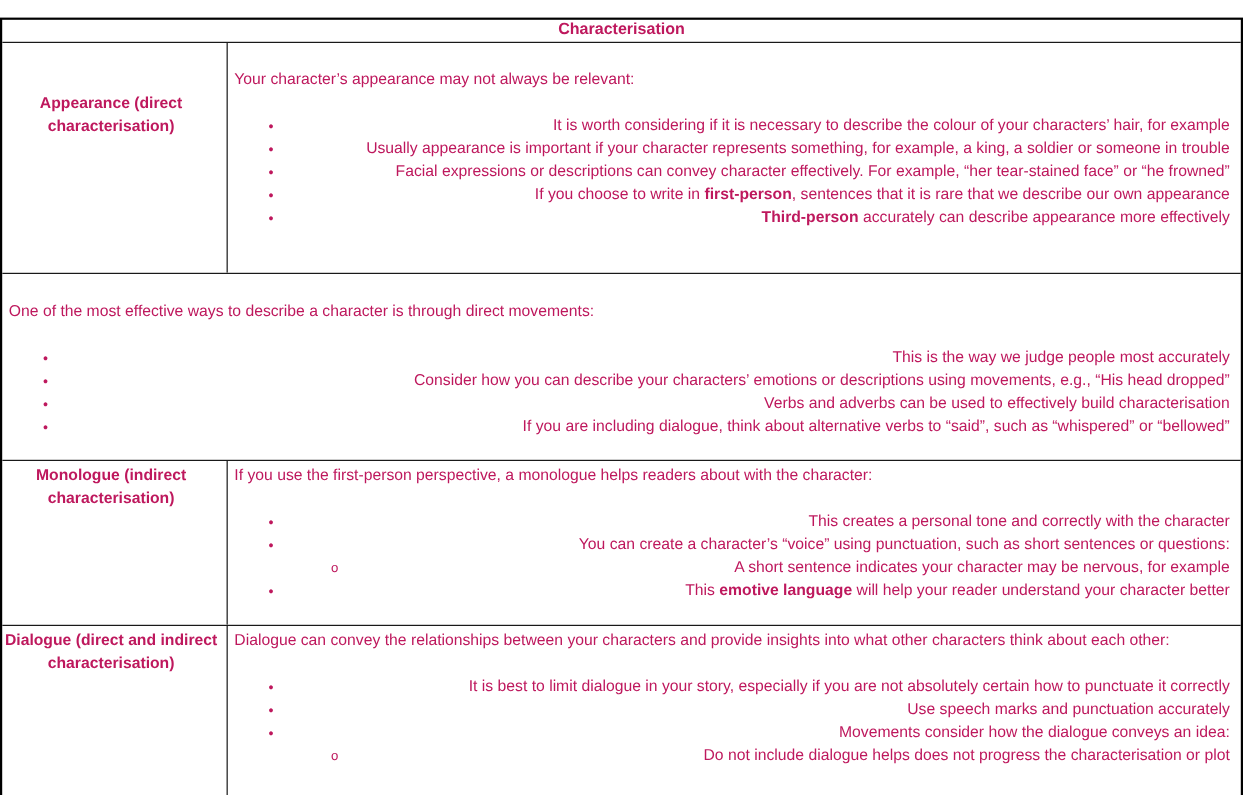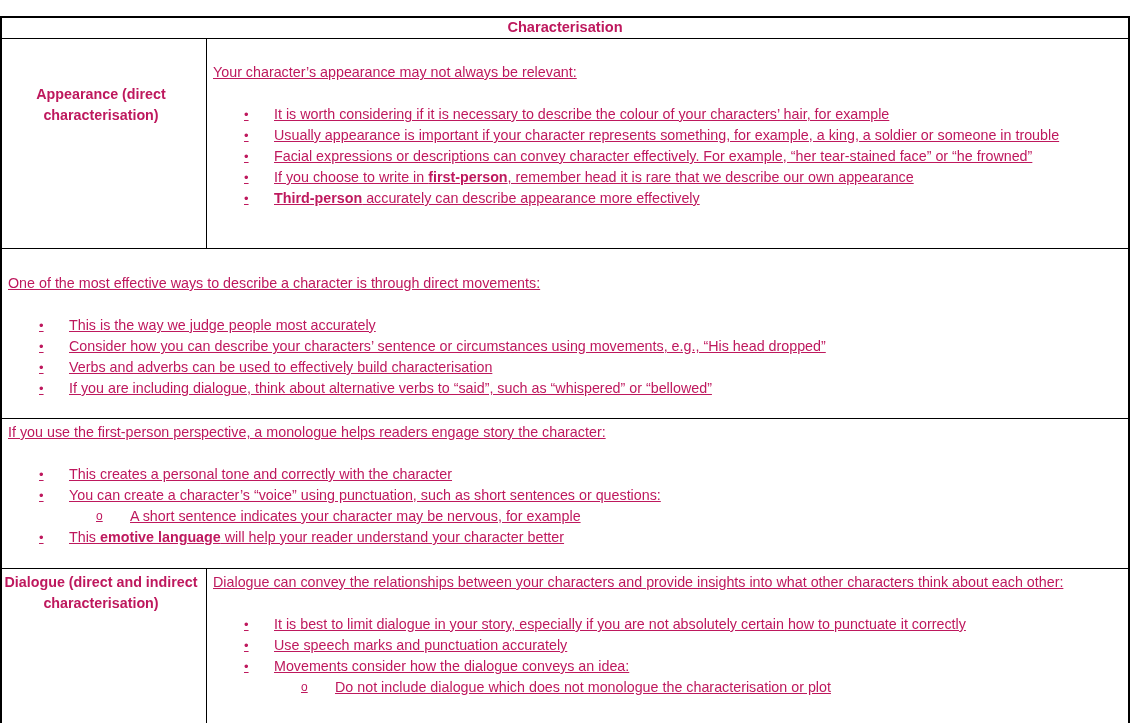--- a/index.html
+++ b/index.html
@@ -24,33 +24,33 @@
   .row-4{height:168px}
   .label-cell{
     width:205px;flex:0 0 205px;box-sizing:border-box;
     border-right:1px solid #000;text-align:center;font-weight:bold;
     padding:3px 6px 0 0;overflow:hidden;
   }
   .row-1 .label-cell{padding-top:45px}
   .row-2 .label-cell{padding-top:44px}
   .body-cell{
     flex:1 1 auto;box-sizing:border-box;
-    padding:3px 10px 0 6px;overflow:hidden;text-decoration:underline;
+    padding:3px 10px 0 6px;overflow:hidden;
   }
   .row-1 .body-cell{padding-top:23px}
   .row-2 .body-cell{padding-top:24px}
   .intro{margin:0 0 21px 0;}
   .bullets{margin:0;}
   .bullet{display:flex;align-items:flex-start;}
   .bullet .marker{flex:0 0 auto;text-align:left;}
   .level-1{padding-left:31px;}
   .level-1 .marker{width:30px;font-size:13px;}
   .level-2{padding-left:88px;}
   .level-2 .marker{width:34px;font-size:12px;}
-  .btext{flex:1 1 auto;}
+  .btext{flex:1 1 auto;text-align:right;}
   .b{font-weight:bold;}
 </style>
 </head>
 <body>
 
 <div class="doc">
   <div class="t-header">Characterisation</div>
   <div id="table-rows">
       <div class="trow row-1">
         <div class="cell label-cell">Appearance (direct characterisation)</div>
@@ -64,55 +64,56 @@
             <div class="bullet level-1">
               <span class="marker">•</span>
               <span class="btext"><span>Usually appearance is important if your character represents something, for example, a king, a soldier or someone in trouble</span></span>
             </div>
             <div class="bullet level-1">
               <span class="marker">•</span>
               <span class="btext"><span>Facial expressions or descriptions can convey character effectively. For example, “her tear-stained face” or “he frowned”</span></span>
             </div>
             <div class="bullet level-1">
               <span class="marker">•</span>
-              <span class="btext"><span>If you choose to write in </span><span class="b">first-person</span><span>, remember head it is rare that we describe our own appearance</span></span>
+              <span class="btext"><span>If you choose to write in </span><span class="b">first-person</span><span>, sentences that it is rare that we describe our own appearance</span></span>
             </div>
             <div class="bullet level-1">
               <span class="marker">•</span>
               <span class="btext"><span class="b">Third-person</span><span> accurately can describe appearance more effectively</span></span>
             </div>
           </div>
         </div>
       </div>
       <div class="trow row-2">
         <div class="cell body-cell">
           <p class="intro">One of the most effective ways to describe a character is through direct movements:</p>
           <div class="bullets">
             <div class="bullet level-1">
               <span class="marker">•</span>
               <span class="btext"><span>This is the way we judge people most accurately</span></span>
             </div>
             <div class="bullet level-1">
               <span class="marker">•</span>
-              <span class="btext"><span>Consider how you can describe your characters’ sentence or circumstances using movements, e.g., “His head dropped”</span></span>
+              <span class="btext"><span>Consider how you can describe your characters’ emotions or descriptions using movements, e.g., “His head dropped”</span></span>
             </div>
             <div class="bullet level-1">
               <span class="marker">•</span>
               <span class="btext"><span>Verbs and adverbs can be used to effectively build characterisation</span></span>
             </div>
             <div class="bullet level-1">
               <span class="marker">•</span>
               <span class="btext"><span>If you are including dialogue, think about alternative verbs to “said”, such as “whispered” or “bellowed”</span></span>
             </div>
           </div>
         </div>
       </div>
       <div class="trow row-3">
+        <div class="cell label-cell">Monologue (indirect characterisation)</div>
         <div class="cell body-cell">
-          <p class="intro">If you use the first-person perspective, a monologue helps readers engage story the character:</p>
+          <p class="intro">If you use the first-person perspective, a monologue helps readers about with the character:</p>
           <div class="bullets">
             <div class="bullet level-1">
               <span class="marker">•</span>
               <span class="btext"><span>This creates a personal tone and correctly with the character</span></span>
             </div>
             <div class="bullet level-1">
               <span class="marker">•</span>
               <span class="btext"><span>You can create a character’s “voice” using punctuation, such as short sentences or questions:</span></span>
             </div>
             <div class="bullet level-2">
@@ -138,19 +139,19 @@
             <div class="bullet level-1">
               <span class="marker">•</span>
               <span class="btext"><span>Use speech marks and punctuation accurately</span></span>
             </div>
             <div class="bullet level-1">
               <span class="marker">•</span>
               <span class="btext"><span>Movements consider how the dialogue conveys an idea:</span></span>
             </div>
             <div class="bullet level-2">
               <span class="marker">o</span>
-              <span class="btext"><span>Do not include dialogue which does not monologue the characterisation or plot</span></span>
+              <span class="btext"><span>Do not include dialogue helps does not progress the characterisation or plot</span></span>
             </div>
           </div>
         </div>
       </div>
     </div>
 </div>
 
 </body></html>

